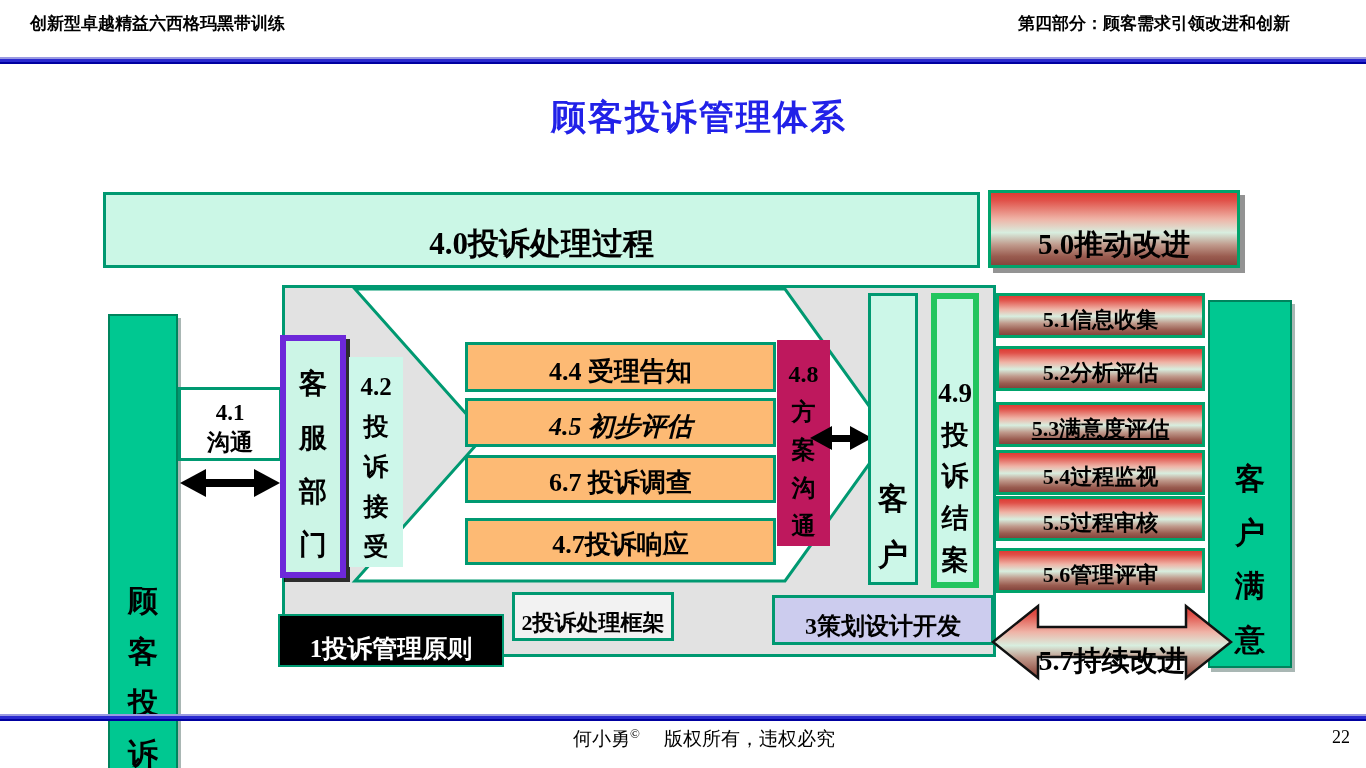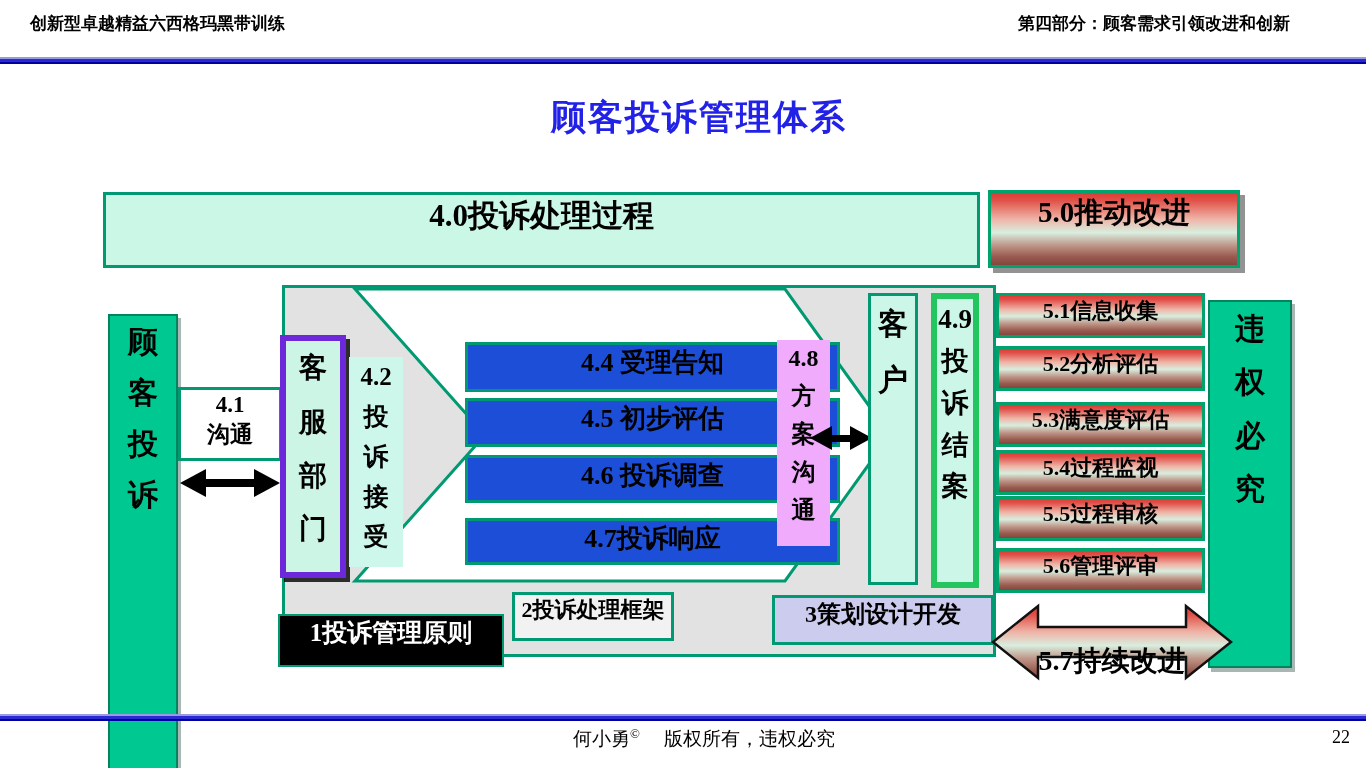--- a/index.html
+++ b/index.html
@@ -1,19 +1,19 @@
 <!DOCTYPE html>
 <html><head>
 <meta charset="utf-8">
 <style>
   html,body{margin:0;padding:0;background:#fff;}
   .stage{position:relative;width:1366px;height:768px;background:#fff;overflow:hidden;
          font-family:"Liberation Serif","DejaVu Serif",serif;color:#000;}
   .abs{position:absolute;box-sizing:border-box;}
-  .flexc{display:flex;align-items:flex-start;justify-content:center;text-align:center;}
+  .flexc{display:flex;align-items:flex-end;justify-content:center;text-align:center;}
 
   
   .hdr{top:12px;font-size:17px;font-weight:bold;white-space:nowrap;}
   .hdr-left{left:30px;}
   .hdr-right{right:76px;}
   .rule{left:0;width:1366px;height:7px;
         background:linear-gradient(180deg,#9a9ae2 0%,#9a9ae2 26%,#2a2ad0 26%,#2a2ad0 68%,#0000a0 68%,#0000a0 100%);}
   .rule-top{top:57px;}
   .rule-bottom{top:714px;}
   .slide-title{left:16px;top:94px;width:1366px;text-align:center;font-size:35px;font-weight:bold;color:#2121e8;letter-spacing:2px;}
@@ -38,45 +38,45 @@
   .pillar-green{background:#00c891;border:2px solid #00845d;box-shadow:3px 4px 0 rgba(10,50,40,0.35);}
   .customer-complaint{left:108px;top:314px;width:70px;height:467px;font-size:30px;}
   .customer-complaint .vlabel{width:34px;line-height:1.7;}
   .satisfaction{left:1208px;top:300px;width:84px;height:368px;font-size:30px;}
   .satisfaction .vlabel{width:34px;line-height:1.78;}
   .service-dept{left:280px;top:335px;width:66px;height:243px;background:#ccf5e6;border:6px solid #6d28d9;
                 box-shadow:4px 4px 0 rgba(0,0,0,0.8);font-size:28px;}
   .service-dept .vlabel{width:30px;line-height:1.92;}
   .accept-box{left:349px;top:357px;width:54px;height:210px;background:#cdf7ea;font-size:25px;}
   .accept-box .vlabel{width:40px;line-height:1.6;}
-  .solution-box{left:777px;top:340px;width:53px;height:206px;background:#f0abfc;font-size:24px;}
+  .solution-box{left:777px;top:340px;width:53px;height:206px;background:#be185d;font-size:24px;}
   .solution-box .vlabel{width:38px;line-height:1.58;}
   .customer-box{left:868px;top:293px;width:50px;height:292px;background:#ccf7e8;border:3px solid #009971;font-size:30px;}
   .customer-box .vlabel{width:32px;line-height:1.85;}
   .close-box{left:931px;top:293px;width:48px;height:295px;background:#ccf7e8;border:6px solid #22c55e;font-size:27px;}
   .close-box .vlabel{width:34px;line-height:1.55;}
 
   
   .comm-box{left:178px;top:387px;width:104px;height:74px;background:#fff;border:3px solid #009971;
             font-size:23px;font-weight:bold;white-space:pre-line;line-height:1.3;}
   .arrow-svg{fill:#000;}
   .arrow1{left:178px;top:462px;width:104px;height:42px;}
   .arrow2{left:808px;top:419px;width:66px;height:38px;}
 
   
-  .step{left:465px;width:375px;background:#1d4ed8;border:3px solid #009971;font-size:26px;font-weight:bold;}
+  .step{left:465px;width:311px;background:#fdba74;border:3px solid #009971;font-size:26px;font-weight:bold;}
   .step0{top:342px;height:50px;}
-  .step1{top:398px;height:49px;}
+  .step1{top:398px;height:49px;font-style:italic;}
   .step2{top:455px;height:48px;}
   .step3{top:518px;height:47px;}
 
   
   .istep{left:996px;width:209px;height:45px;border:3px solid #00a36b;font-size:22px;font-weight:bold;
          background:linear-gradient(180deg,#dd3c34 0%,#e05048 10%,#efb3a6 34%,#d8eedf 52%,#c09a8c 70%,#9a5c50 88%,#84453d 100%);}
-  .istep0{top:293px;} .istep1{top:346px;} .istep2{top:402px;}
+  .istep0{top:293px;} .istep1{top:346px;} .istep2{top:402px;text-decoration:underline;}
   .istep3{top:450px;} .istep4{top:496px;} .istep5{top:548px;}
 
   
   .principle-box{left:278px;top:590px;width:226px;height:53px;background:#000;border:2px solid #009971;
                  color:#fff;font-size:25px;font-weight:bold;margin-top:24px;}
   .framework-box{left:512px;top:592px;width:162px;height:49px;background:#f2f2f2;border:3px solid #009971;
                  font-size:22px;font-weight:bold;}
   .design-box{left:772px;top:595px;width:222px;height:50px;background:#ccccee;border:3px solid #009971;
               font-size:24px;font-weight:bold;}
   .arrow57{left:990px;top:598px;width:244px;height:88px;}
@@ -126,21 +126,21 @@
     <span class="vlabel">4.2投诉接受</span>
   </div>
 
   <div class="abs flexc step step0">
     <span>4.4 受理告知</span>
   </div>
   <div class="abs flexc step step1">
     <span>4.5 初步评估</span>
   </div>
   <div class="abs flexc step step2">
-    <span>4.6 投诉调查</span>
+    <span>6.7 投诉调查</span>
   </div>
   <div class="abs flexc step step3">
     <span>4.7投诉响应</span>
   </div>
 
   <div class="abs flexc solution-box">
     <span class="vlabel">4.8方案沟通</span>
   </div>
   <svg class="abs arrow2 arrow-svg" viewBox="0 0 66 38">
     <rect x="18" y="16" width="30" height="7"></rect>
@@ -168,21 +168,21 @@
     <span>5.4过程监视</span>
   </div>
   <div class="abs flexc istep istep4">
     <span>5.5过程审核</span>
   </div>
   <div class="abs flexc istep istep5">
     <span>5.6管理评审</span>
   </div>
 
   <div class="abs flexc pillar-green satisfaction">
-    <span class="vlabel">违权必究</span>
+    <span class="vlabel">客户满意</span>
   </div>
 
   <div class="abs flexc principle-box">
     <span>1投诉管理原则</span>
   </div>
   <div class="abs flexc framework-box">
     <span>2投诉处理框架</span>
   </div>
   <div class="abs flexc design-box">
     <span>3策划设计开发</span>

